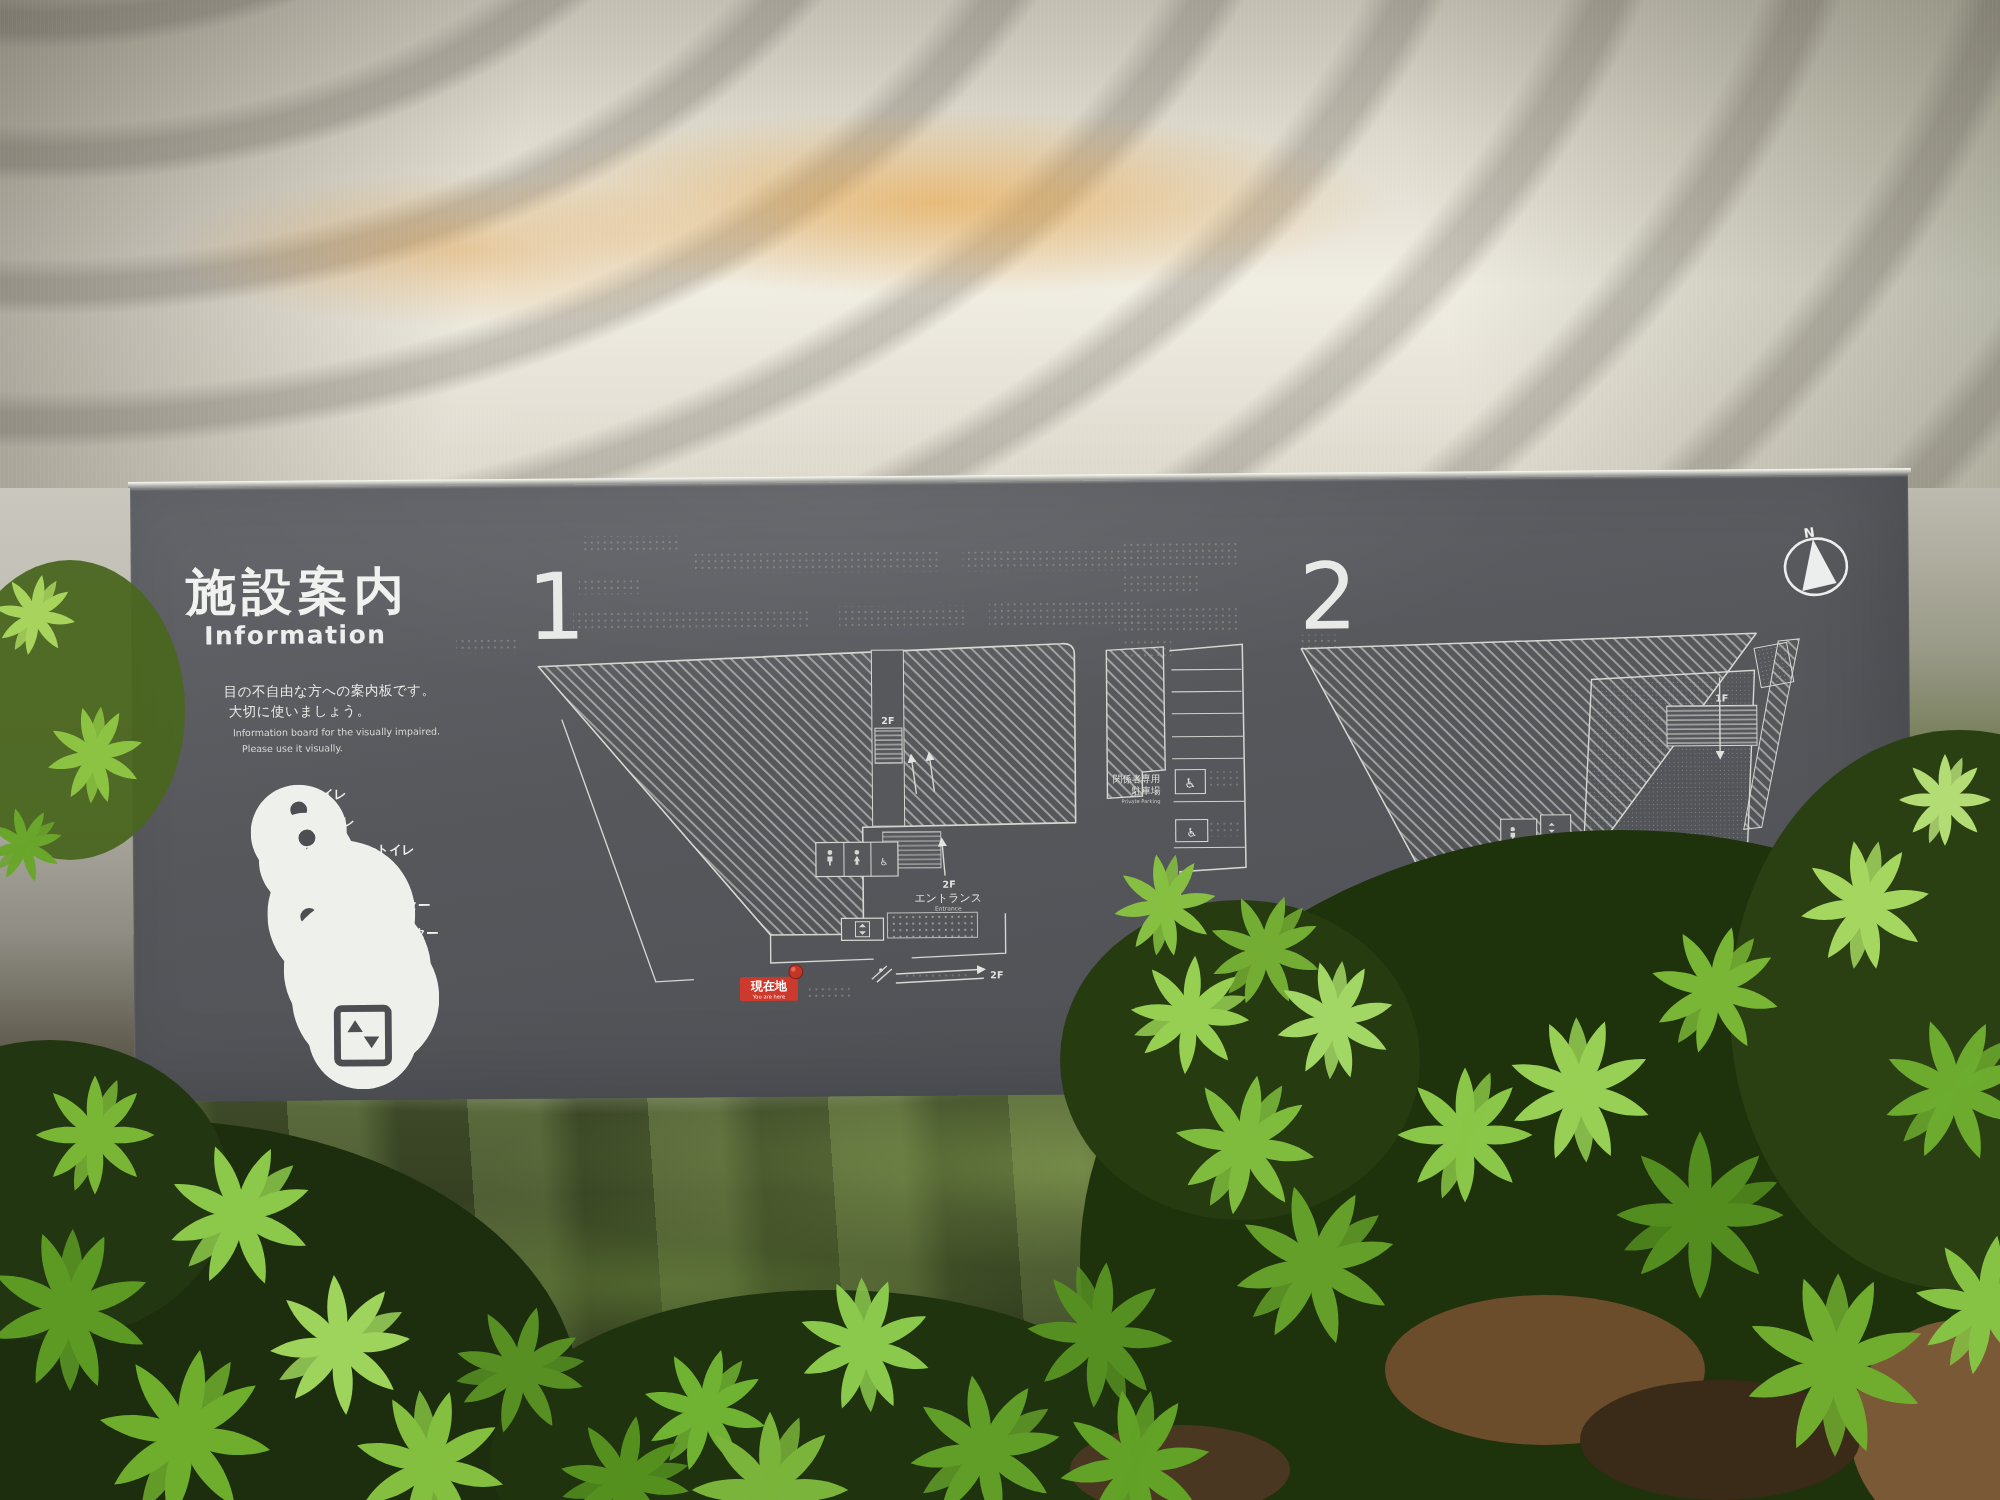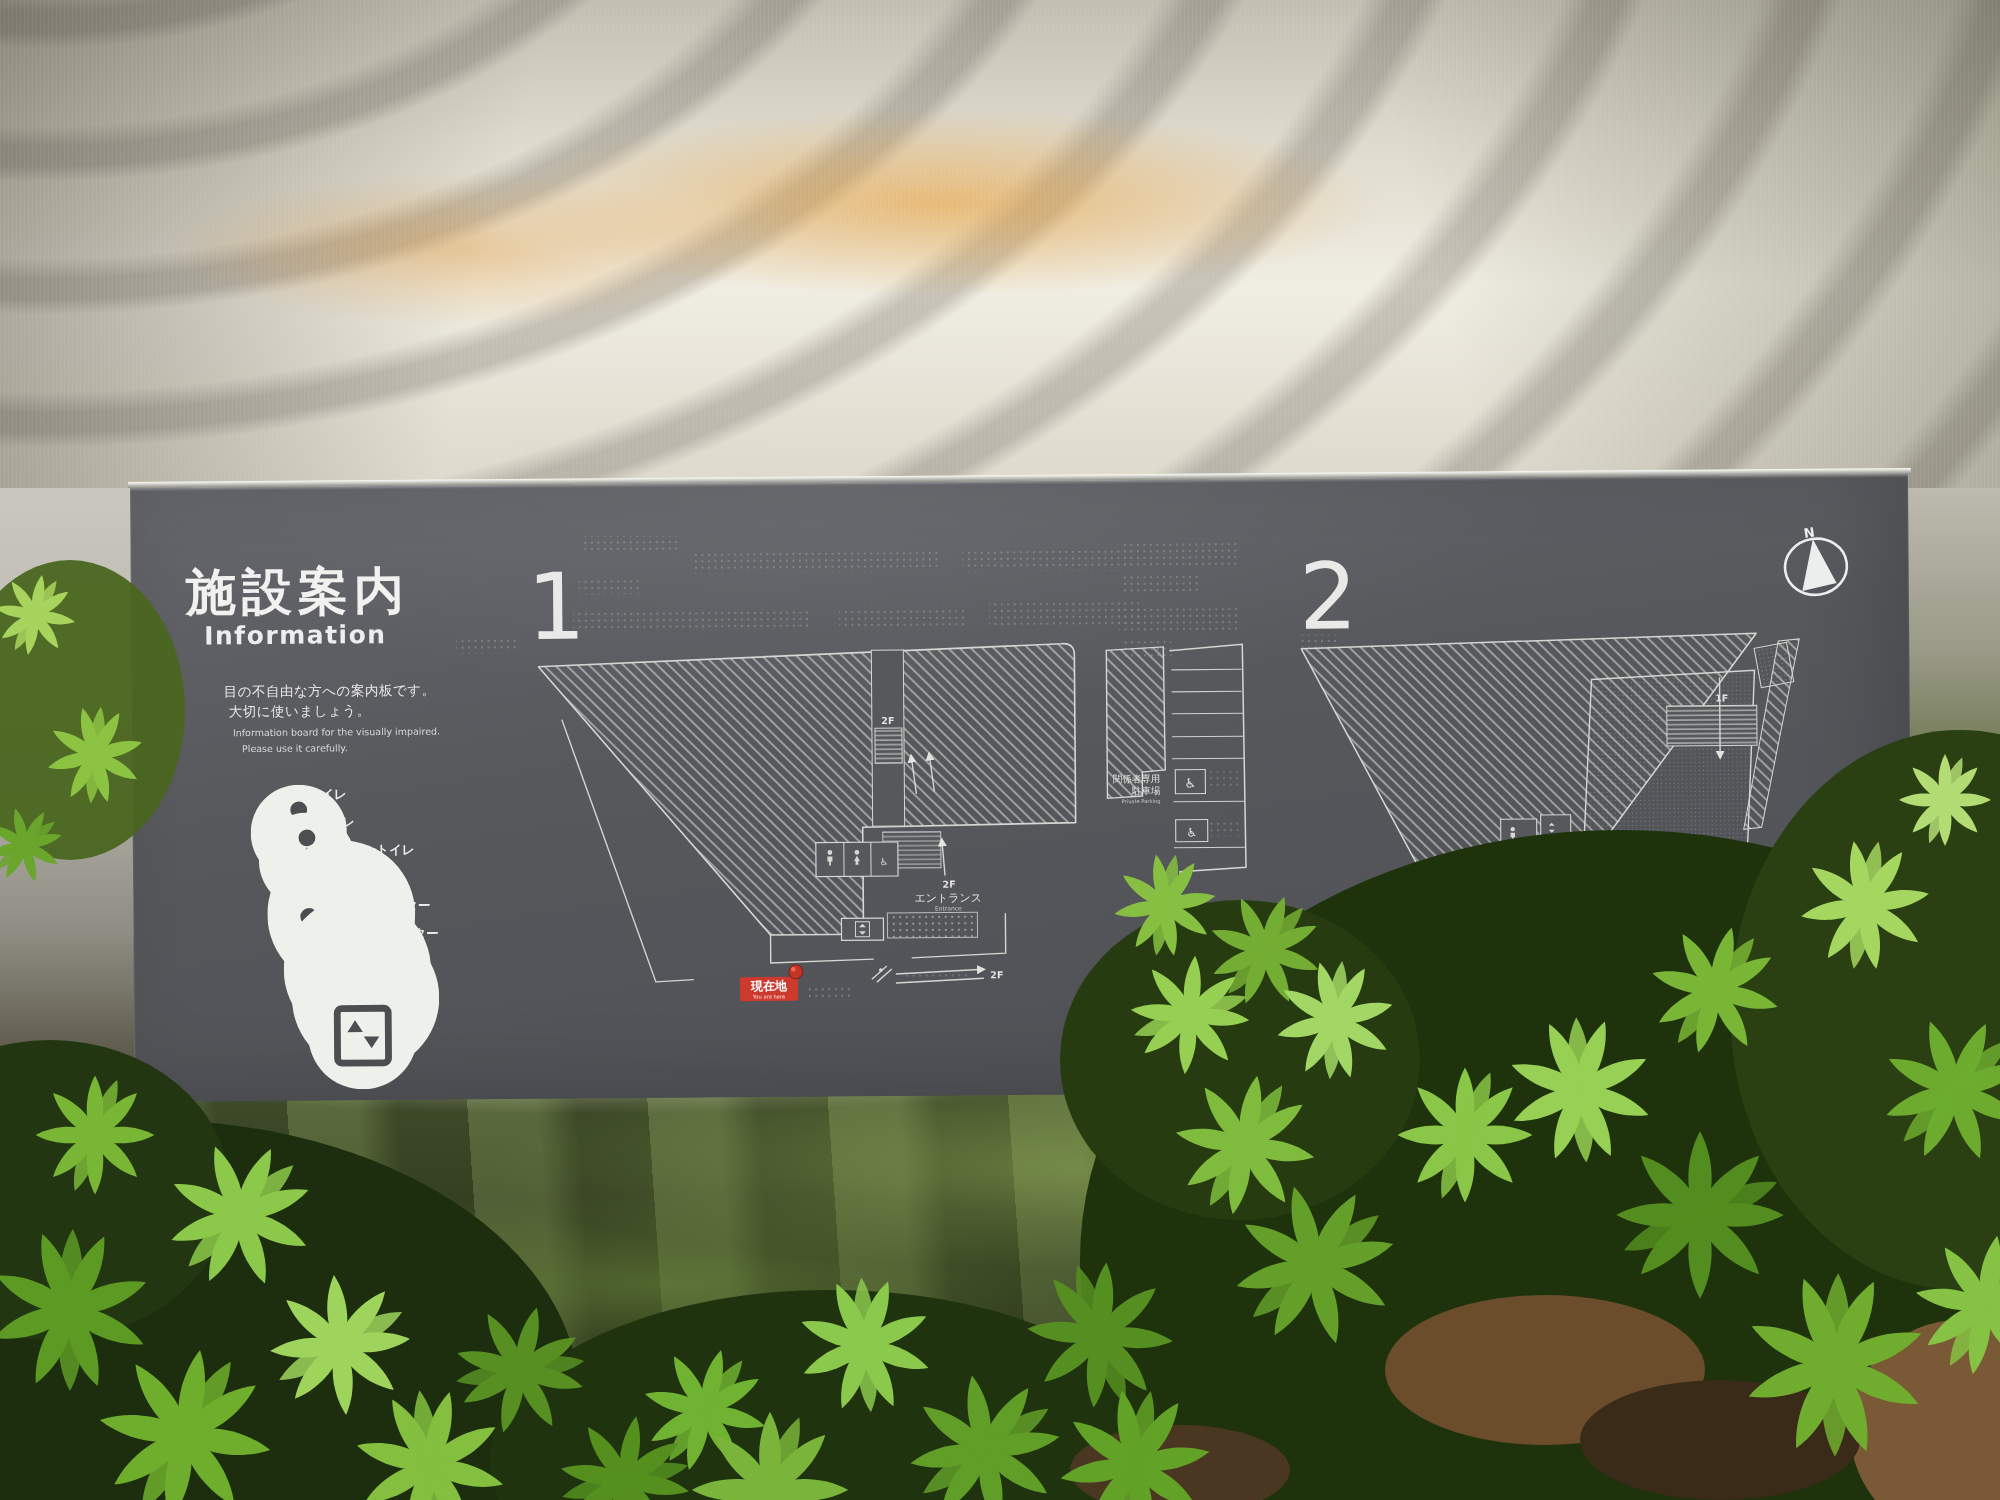--- a/index.html
+++ b/index.html
@@ -71,21 +71,21 @@
 <div class="layer ground-right"></div>
 <div class="layer gloss"></div>
 
 <div class="layer sign">
   <div class="sign-edge"></div>
   <div class="title-jp">施設案内</div>
   <div class="title-en">Information</div>
   <div class="njp" style="top:196px">目の不自由な方への案内板です。</div>
   <div class="njp" style="top:216px;left:97px">大切に使いましょう。</div>
   <div class="nen" style="left:101px;top:240px">Information board for the visually impaired.</div>
-  <div class="nen" style="left:110px;top:256px">Please use it carefully.</div>
+  <div class="nen" style="left:110px;top:256px">Please use it visually.</div>
 
   <div class="legend">
     <div class="leg" style="left:118px;top:298px">
       <span class="licon">
           <svg viewBox="0 0 24 24">
             <circle cx="12" cy="12" r="12" fill="#eef0ec"></circle>
             <circle cx="12" cy="6.3" r="2.1" fill="#4c4e52"></circle>
             <path d="M9.2 9.2h5.6l-.3 6h-1.4l-.3 5.6h-1.6l-.3-5.6H9.5z" fill="#4c4e52"></path>
           </svg>
         </span>

